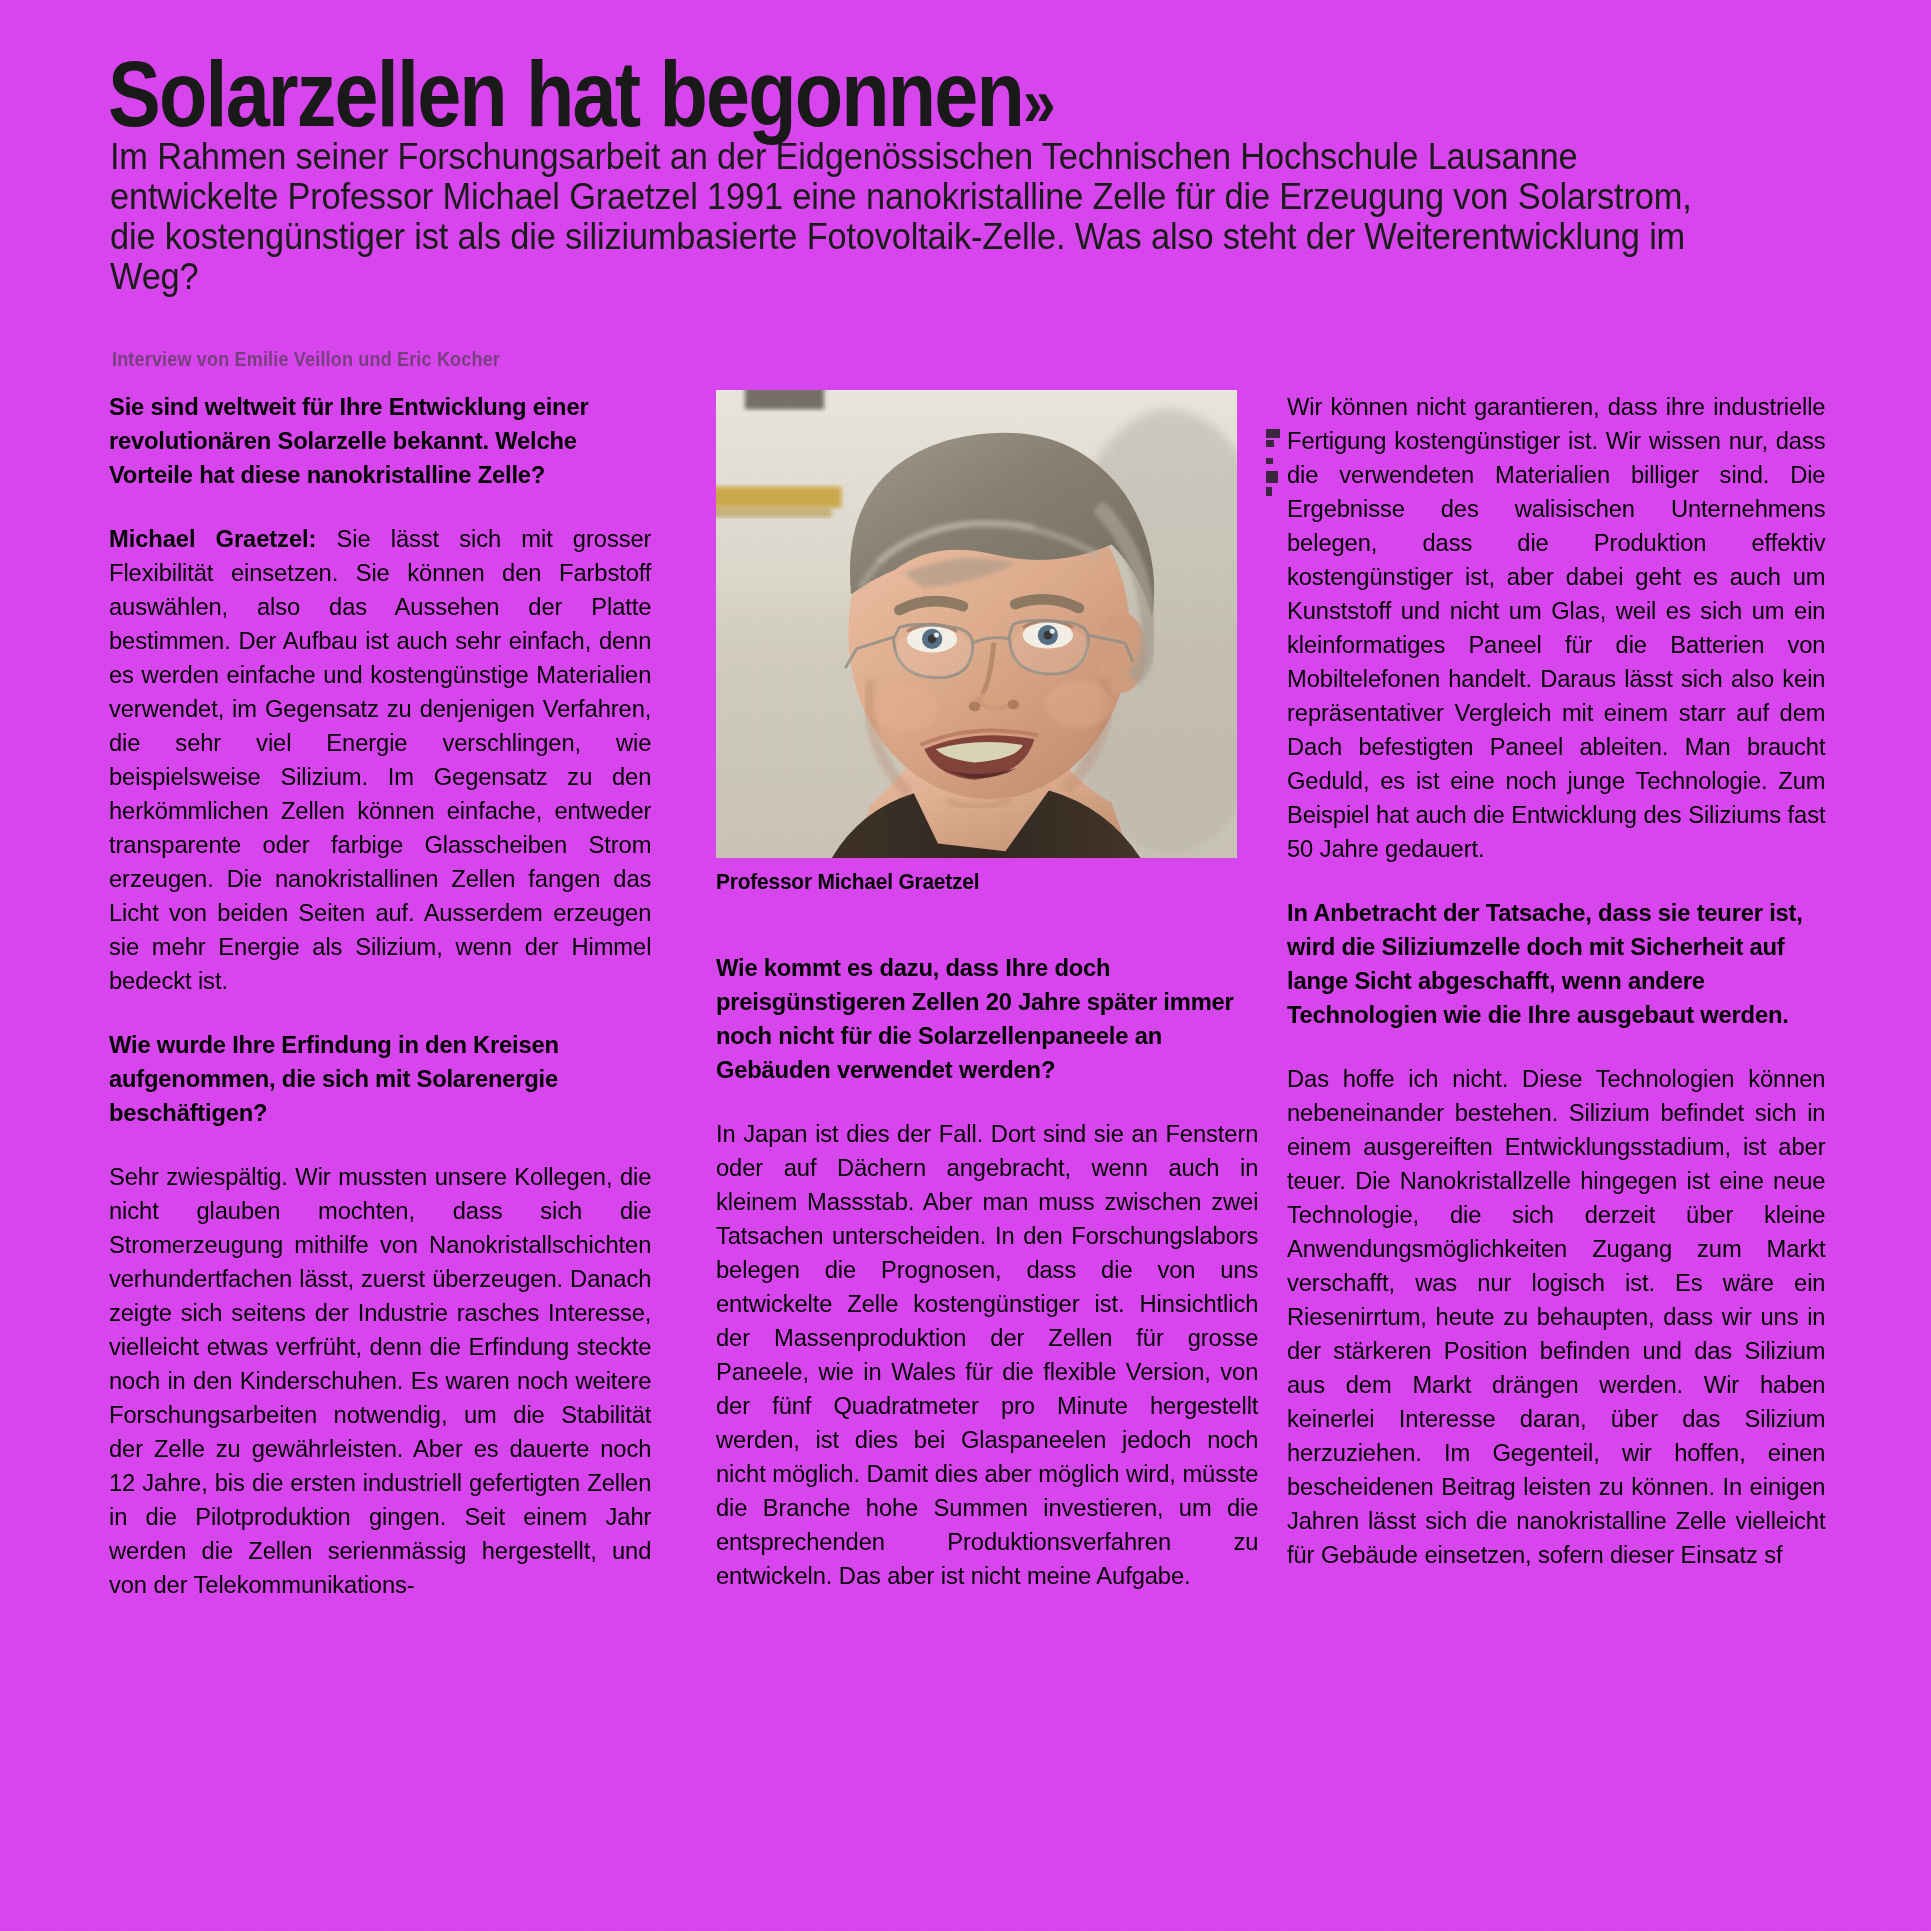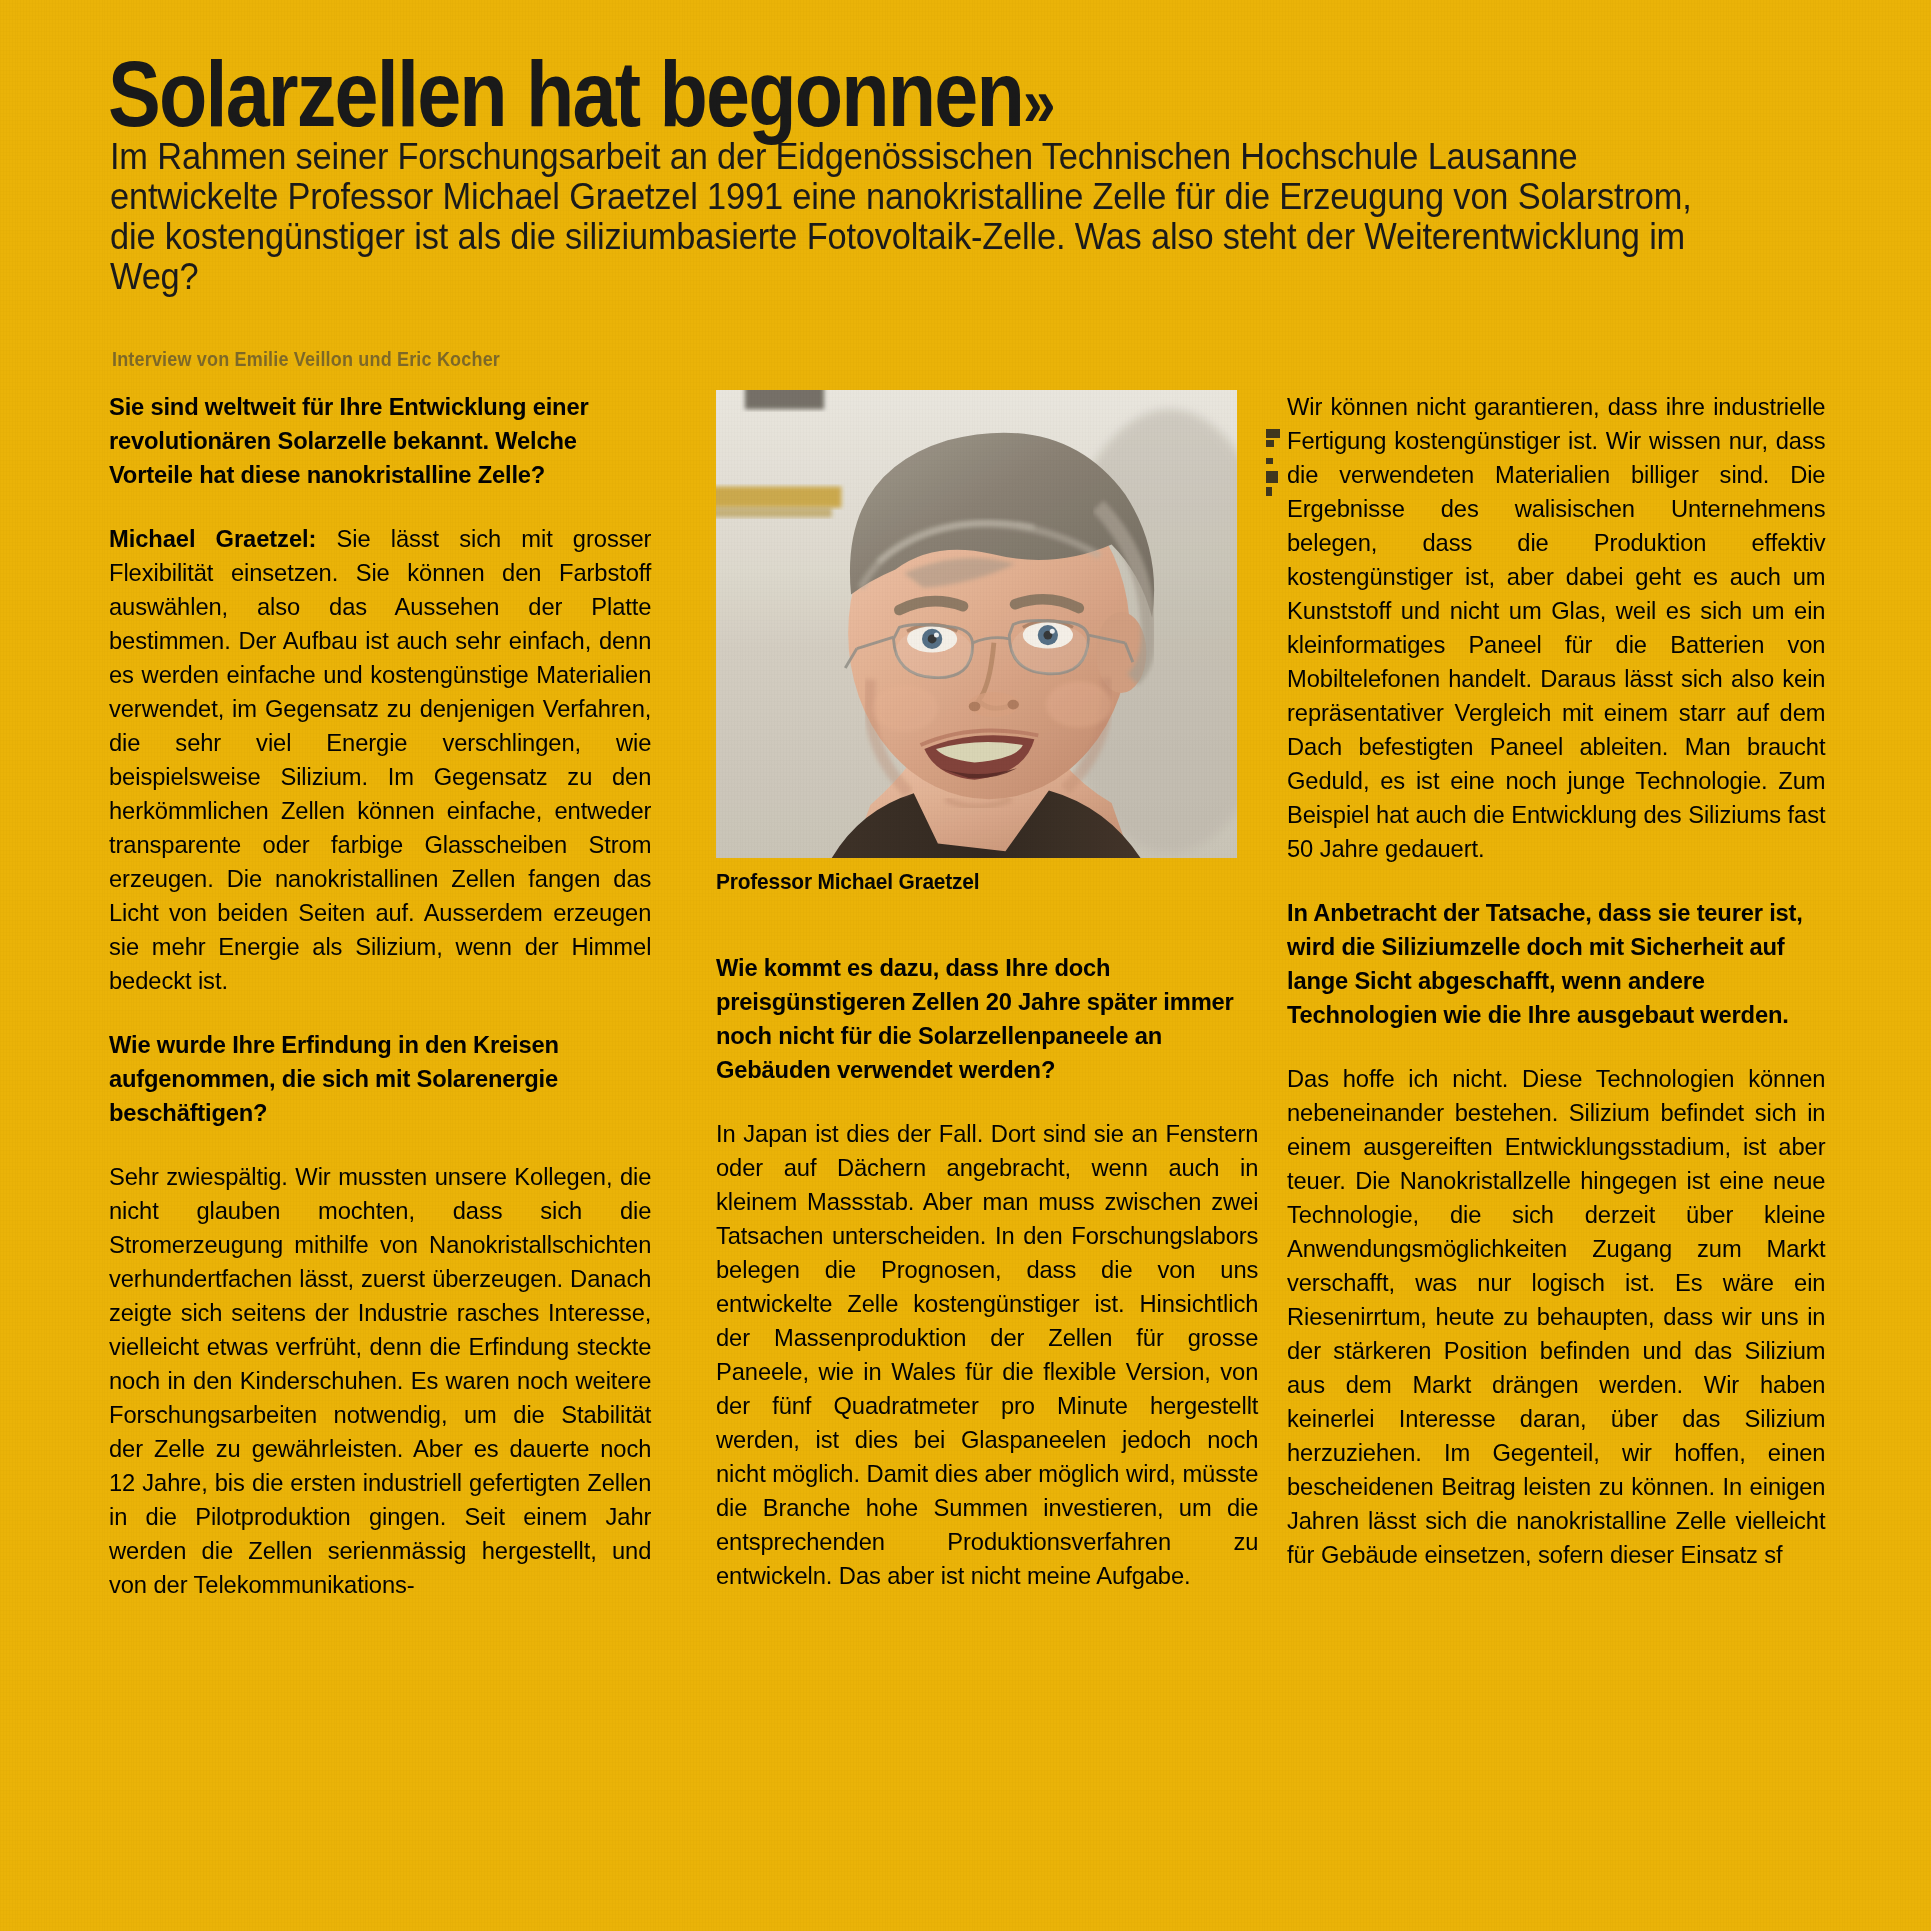--- a/index.html
+++ b/index.html
@@ -13,21 +13,21 @@
     overflow: hidden;
     font-family: "Liberation Sans", sans-serif;
     color: #141414;
     position: relative;
   }
 
   
   .page {
     position: absolute;
     inset: 0;
-    background: #eab308;
+    background: #d946ef;
     padding: 7px;
   }
 
   
   .page::before {
     content: "";
     position: absolute;
     inset: 0;
     pointer-events: none;
     background:

